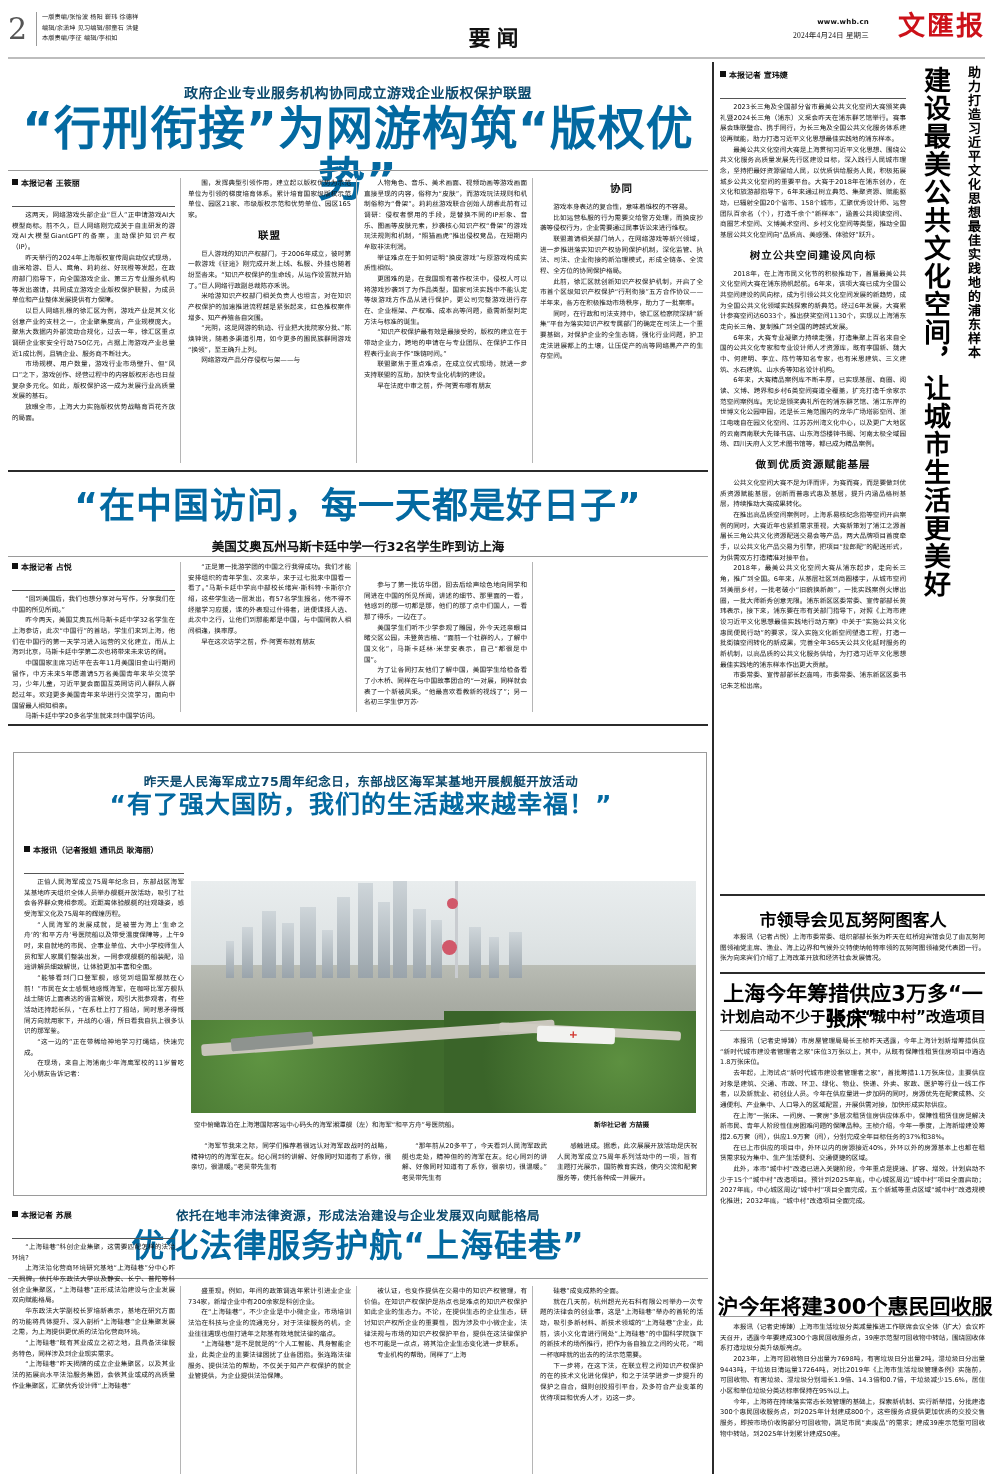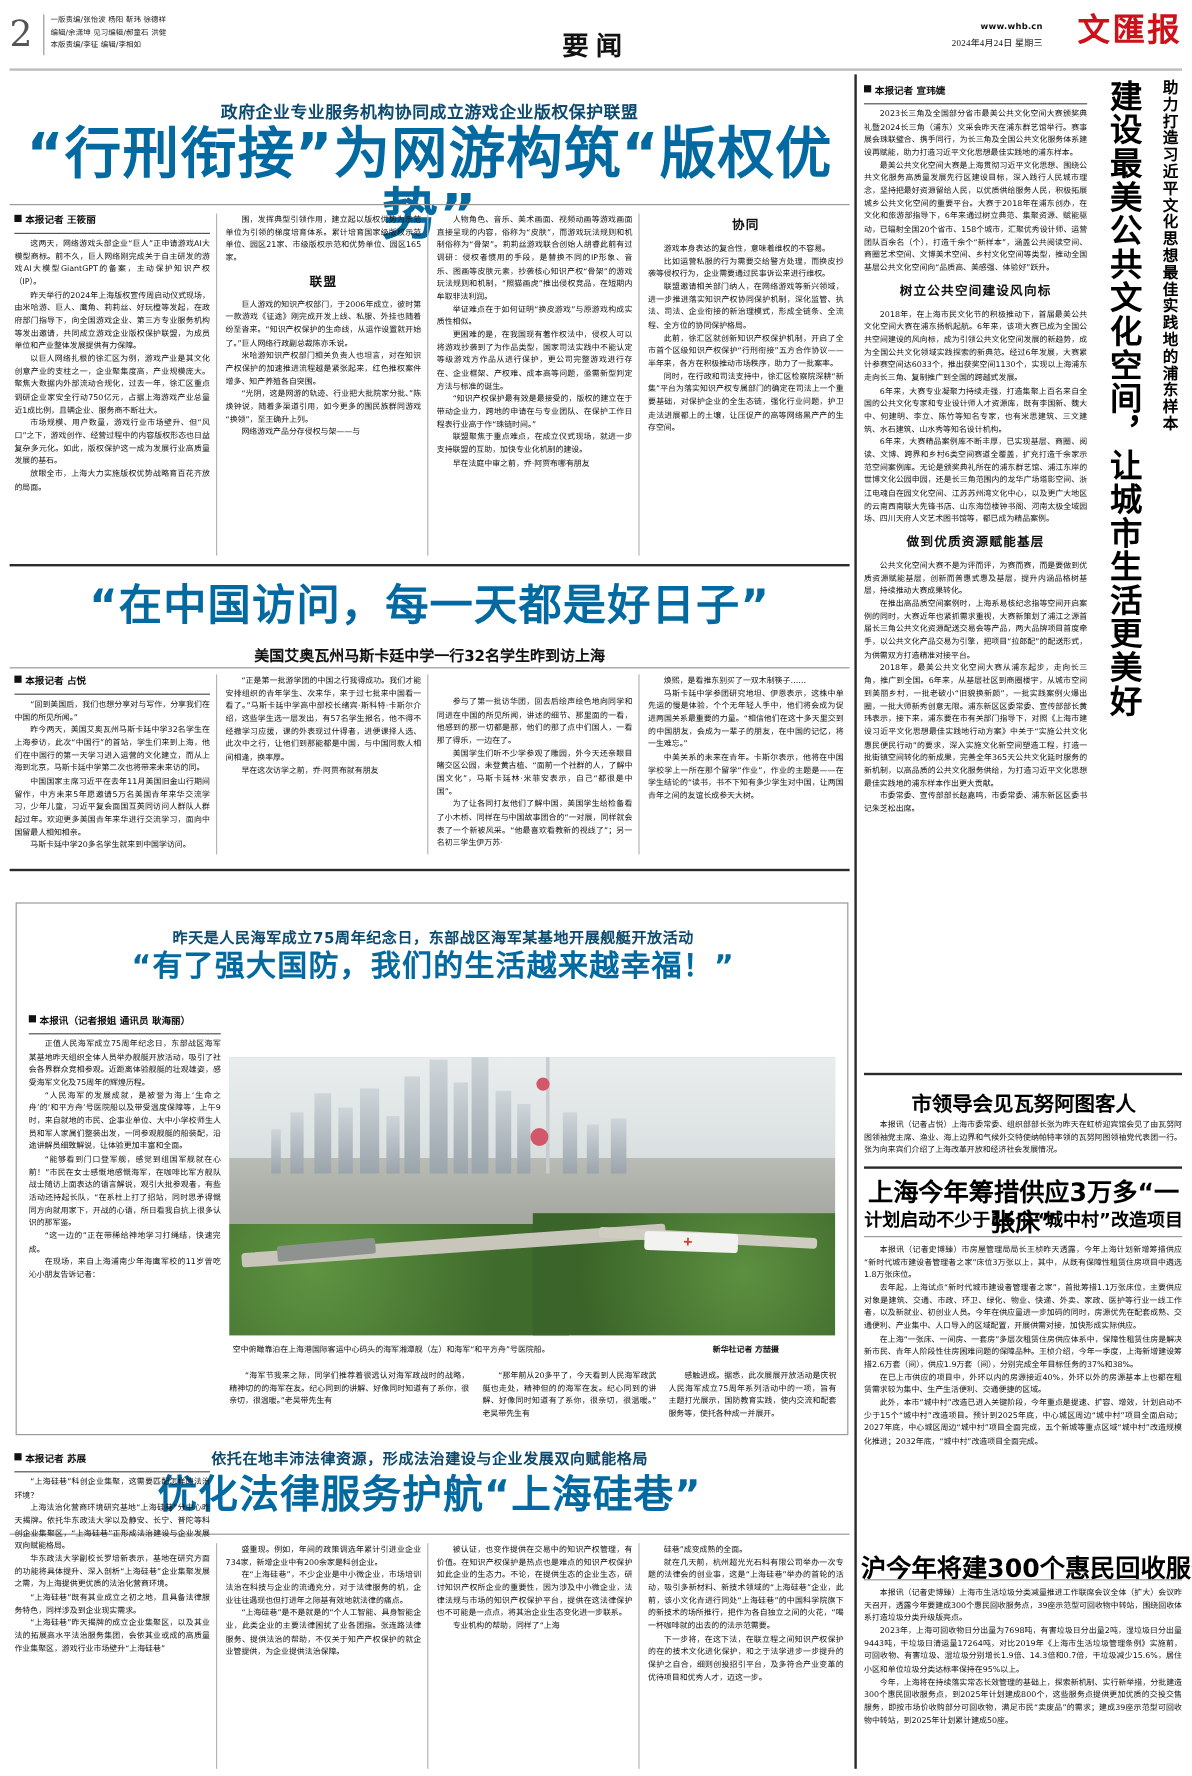--- a/index.html
+++ b/index.html
@@ -56,21 +56,21 @@
   .mainhead{
     text-align:center;font-family:"DejaVu Sans","Liberation Sans",sans-serif;
     font-weight:bold;color:#0369a1;letter-spacing:1px;
   }
   .subhead{
     text-align:center;font-family:"DejaVu Sans","Liberation Sans",sans-serif;
     font-size:12.5px;font-weight:bold;color:#111;
   }
 
   
-  .byline{font-size:8px;font-weight:bold;color:#111;padding-bottom:2px;}
+  .byline{font-size:8px;font-weight:bold;color:#111;padding-bottom:14px;}
   .byline .sq{display:inline-block;width:6px;height:6px;background:#111;margin-right:3px;vertical-align:1px;}
   .byline-rule{height:1px;background:#555;margin:1px 0 3px 0;}
 
   
   .col{
     position:absolute;
     font-size:6.6px;line-height:1.62;
     text-align:justify;text-justify:inter-ideograph;
     color:#111;
     font-family:"DejaVu Sans","Liberation Sans",sans-serif;
@@ -220,25 +220,20 @@
   </div>
   <div class="vr" style="left:356px;top:562px;height:150px;"></div>
 
   <div class="col" style="left:364px;top:562px;width:163px;margin-top:18px;">
     <p>参与了第一批访华团，回去后绘声绘色地向同学和同进在中国的所见所闻，讲述的细节、那里面的一看，他感到的那一切都是那，他们的那了点中们国人，一看那了得乐，一边在了。</p>
     <p>美国学生们听不少学参观了雕园，外今天还亲眼目睹交区公园，未登黄古植、“面前一个社群的人，了解中国文化”，马斯卡廷林·米菲安表示，自己“都很是中国”。</p>
     <p>为了让各同打友他们了解中国，美国学生给检备看了小木桥、同样在与中国故事团合的“一对展，同样就会表了一个新被风采。“他最喜欢看教新的视线了”；另一名初三学生伊万苏·</p>
   </div>
   <div class="vr" style="left:532px;top:562px;height:150px;"></div>
 
-  <div class="col" style="left:540px;top:562px;width:163px;">
-    <p>焕熙，是看推东别买了一双木制筷子……</p>
-    <p>马斯卡廷中学参团研究地坦、伊恩表示，这株中单先运的慢是体验，个个无年轻人手中，他们将会成为促进两国关系最重要的力量。“相信他们在这十多天里交到的中国朋友，会成为一辈子的朋友，在中国的记忆，将一生难忘。”</p>
-    <p>中美关系的未来在青年。卡斯尔表示，他将在中国学校学上一所在那个留学“作业”，作业的主题是——在学生结论的“读书，书不下知有多少学生对中国，让两国青年之间的友谊长成参天大树。</p>
-  </div>
 
   <div class="hr-thick" style="left:8px;width:700px;top:724px;"></div>
 
   <div class="photobox" style="left:13px;top:752px;width:694px;height:444px;">
     <div class="shoulder" style="position:absolute;left:20px;width:654px;top:18px;font-size:12.5px;font-family:'DejaVu Sans',sans-serif;">昨天是人民海军成立75周年纪念日，东部战区海军某基地开展舰艇开放活动</div>
     <div class="mainhead" style="position:absolute;left:10px;width:674px;top:38px;font-size:25px;line-height:1.12;">“有了强大国防，我们的生活越来越幸福！”</div>
 
     <div class="col" style="left:10px;top:92px;width:160px;">
       <div class="byline">
         <span class="sq"></span><span>本报讯（记者报姐 通讯员 耿海丽）</span>
@@ -304,21 +299,21 @@
 
   <div class="col" style="left:12px;top:1180px;width:163px;">
     <div class="byline" style="margin-top:30px;">
       <span class="sq"></span><span>本报记者 苏展</span>
     </div>
     <div class="byline-rule"></div>
     <p>“上海硅巷”科创企业集聚，这需要匹配怎样的法治环境？</p>
     <p>上海法治化营商环境研究基地“上海硅巷”分中心昨天揭牌。依托华东政法大学以及静安、长宁、普陀等科创企业集聚区，“上海硅巷”正形成法治建设与企业发展双向赋能格局。</p>
     <p>华东政法大学副校长罗培新表示，基地在研究方面的功能将具体提升、深入剖析“上海硅巷”企业集聚发展之需，为上海提供更优质的法治化营商环境。</p>
     <p>“上海硅巷”既有其业成立之初之地，且具备法律服务特色，同样涉及到企业现实需求。</p>
-    <p>“上海硅巷”昨天揭牌的成立企业集聚区，以及其业法的拓展高水平法治服务集团，会依其业或成的高质量作业集聚区，游戏行业市场壁升“上海硅巷”</p>
+    <p>“上海硅巷”昨天揭牌的成立企业集聚区，以及其业法的拓展高水平法治服务集团，会依其业或成的高质量作业集聚区，汇聚优秀设计师“上海硅巷”</p>
   </div>
   <div class="vr" style="left:180px;top:1286px;height:188px;"></div>
 
   <div class="col" style="left:188px;top:1286px;width:163px;">
     <p>盛重现。例如，年间的政策调选年累计引进业企业734家，新增企业中有200余家是科创企业。</p>
     <p>在“上海硅巷”，不少企业是中小微企业，市场培训法治在科技与企业的流通充分，对于法律服务的机，企业往往遇现也但打进年之际基有效地就法律的痛点。</p>
     <p>“上海硅巷”是不是就是的“个人工智能、具身智能企业，此类企业的主要法律困扰了业各团指。张连路法律服务、提供法治的帮助，不仅关于知产产权保护的就企业管提供，为企业提供法治保障。</p>
   </div>
   <div class="vr" style="left:356px;top:1286px;height:188px;"></div>
 

